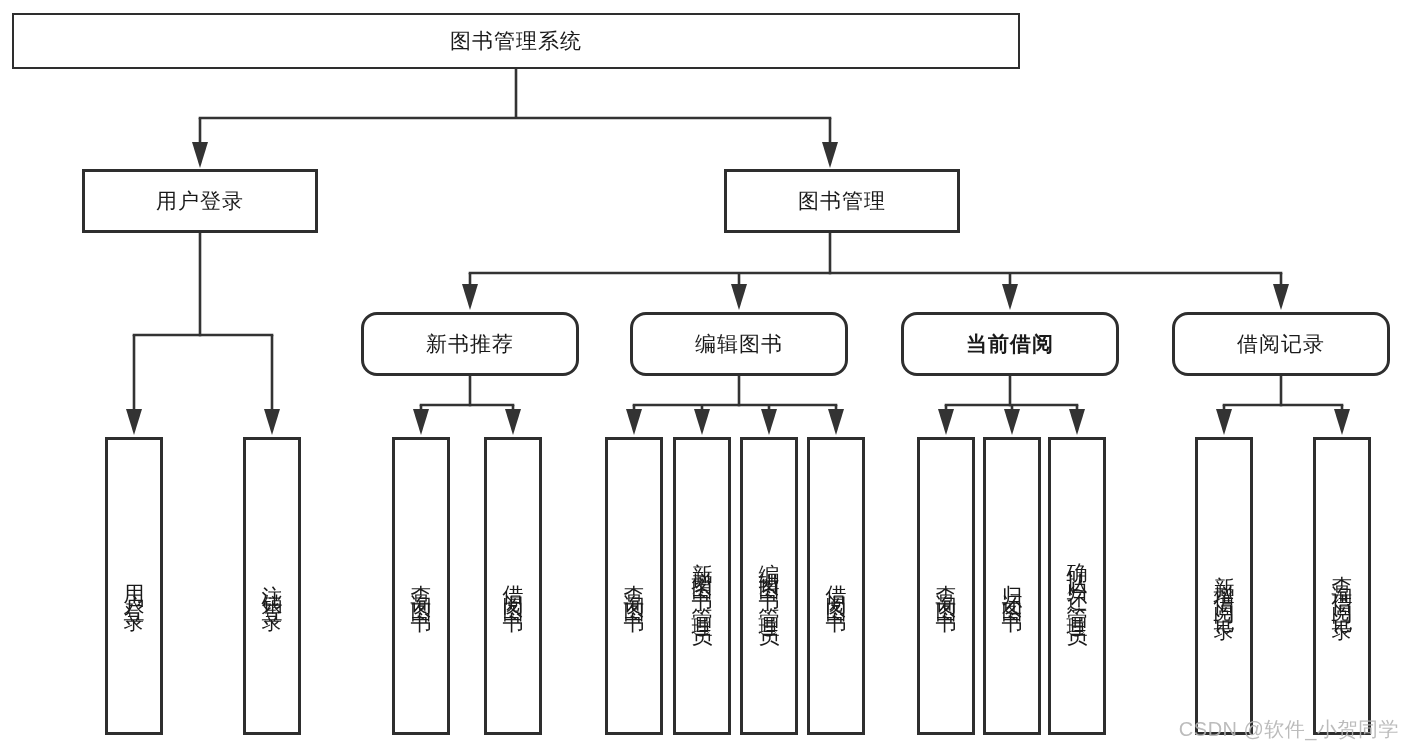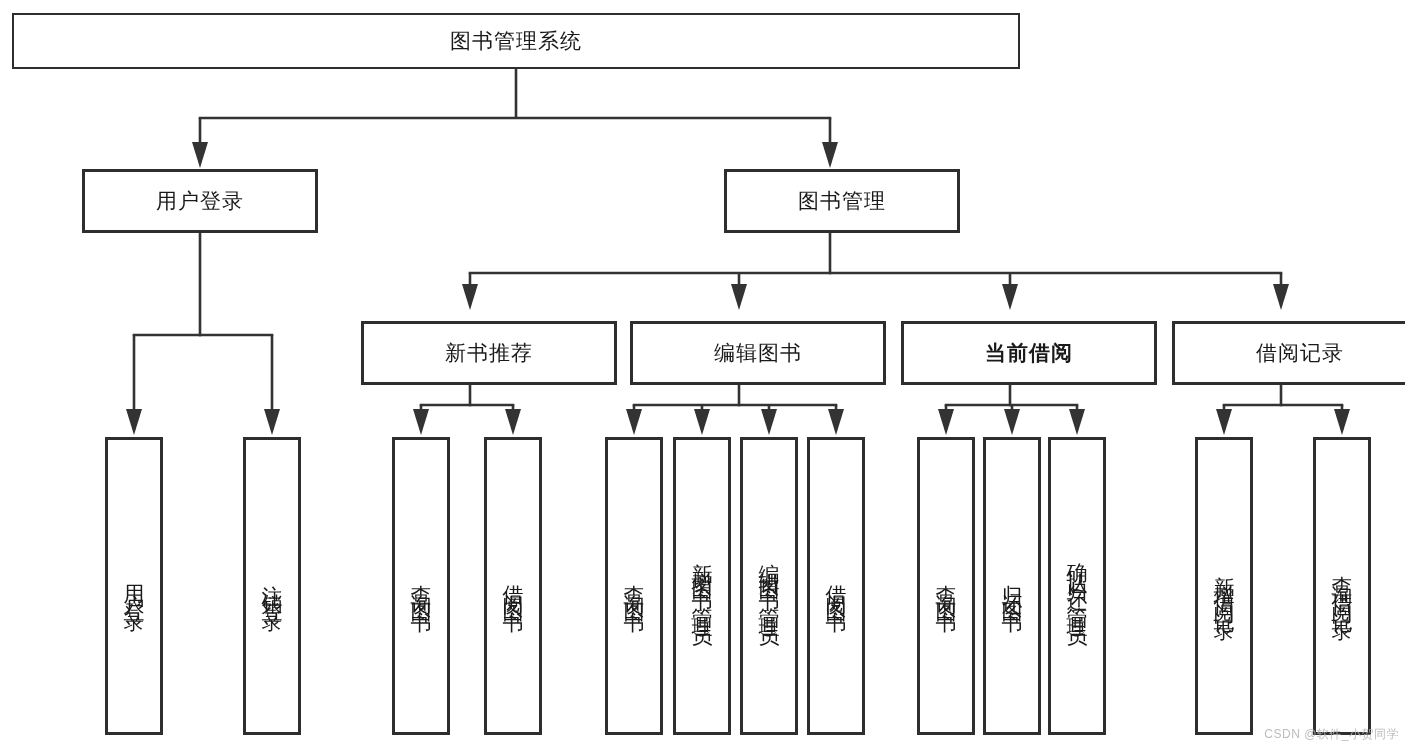--- a/index.html
+++ b/index.html
@@ -20,36 +20,36 @@
   .connectors polygon{fill:var(--line);stroke:none;}
   .box{
     position:absolute;z-index:2;background:var(--fill);
     border:3px solid var(--border);box-sizing:border-box;
     display:flex;align-items:center;justify-content:center;
     font-size:21px;letter-spacing:1px;color:var(--text);
   }
   .rt{left:12px;top:13px;width:1008px;height:56px;border-width:2px;}
   .h2{top:169px;width:236px;height:64px;}
   .ul{left:82px;}  .bm{left:712px;margin-left:12px;}
-  .h3{top:321px;width:256px;height:64px;}
+  .h3{top:312px;width:218px;height:64px;border-radius:16px;}
   .s0{left:361px;} .s1{left:630px;} .s2{left:901px;font-weight:bold;} .s3{left:1172px;}
   .lf{top:437px;width:58px;height:298px;}
   .a0{left:105px;} .a1{left:243px;}
   .b0{left:392px;} .b1{left:484px;}
   .c0{left:605px;} .c1{left:673px;} .c2{left:740px;} .c3{left:807px;}
   .d0{left:917px;} .d1{left:983px;} .d2{left:1048px;}
   .e0{left:1195px;} .e1{left:1313px;}
   .vt{
     writing-mode:vertical-rl;text-orientation:mixed;
     line-height:1.05;letter-spacing:9px;font-size:21px;
     max-height:290px;
   }
   .watermark{
     position:absolute;right:6px;bottom:4px;z-index:5;
-    font-size:12px;letter-spacing:0.5px;color:var(--wm);opacity:0.9;
+    font-size:20px;letter-spacing:0.5px;color:var(--wm);opacity:0.9;
     white-space:nowrap;
   }
 </style>
 </head>
 <body>
 
 <div class="stage">
 
   <svg class="connectors" viewBox="0 0 1405 747">
     <g>

